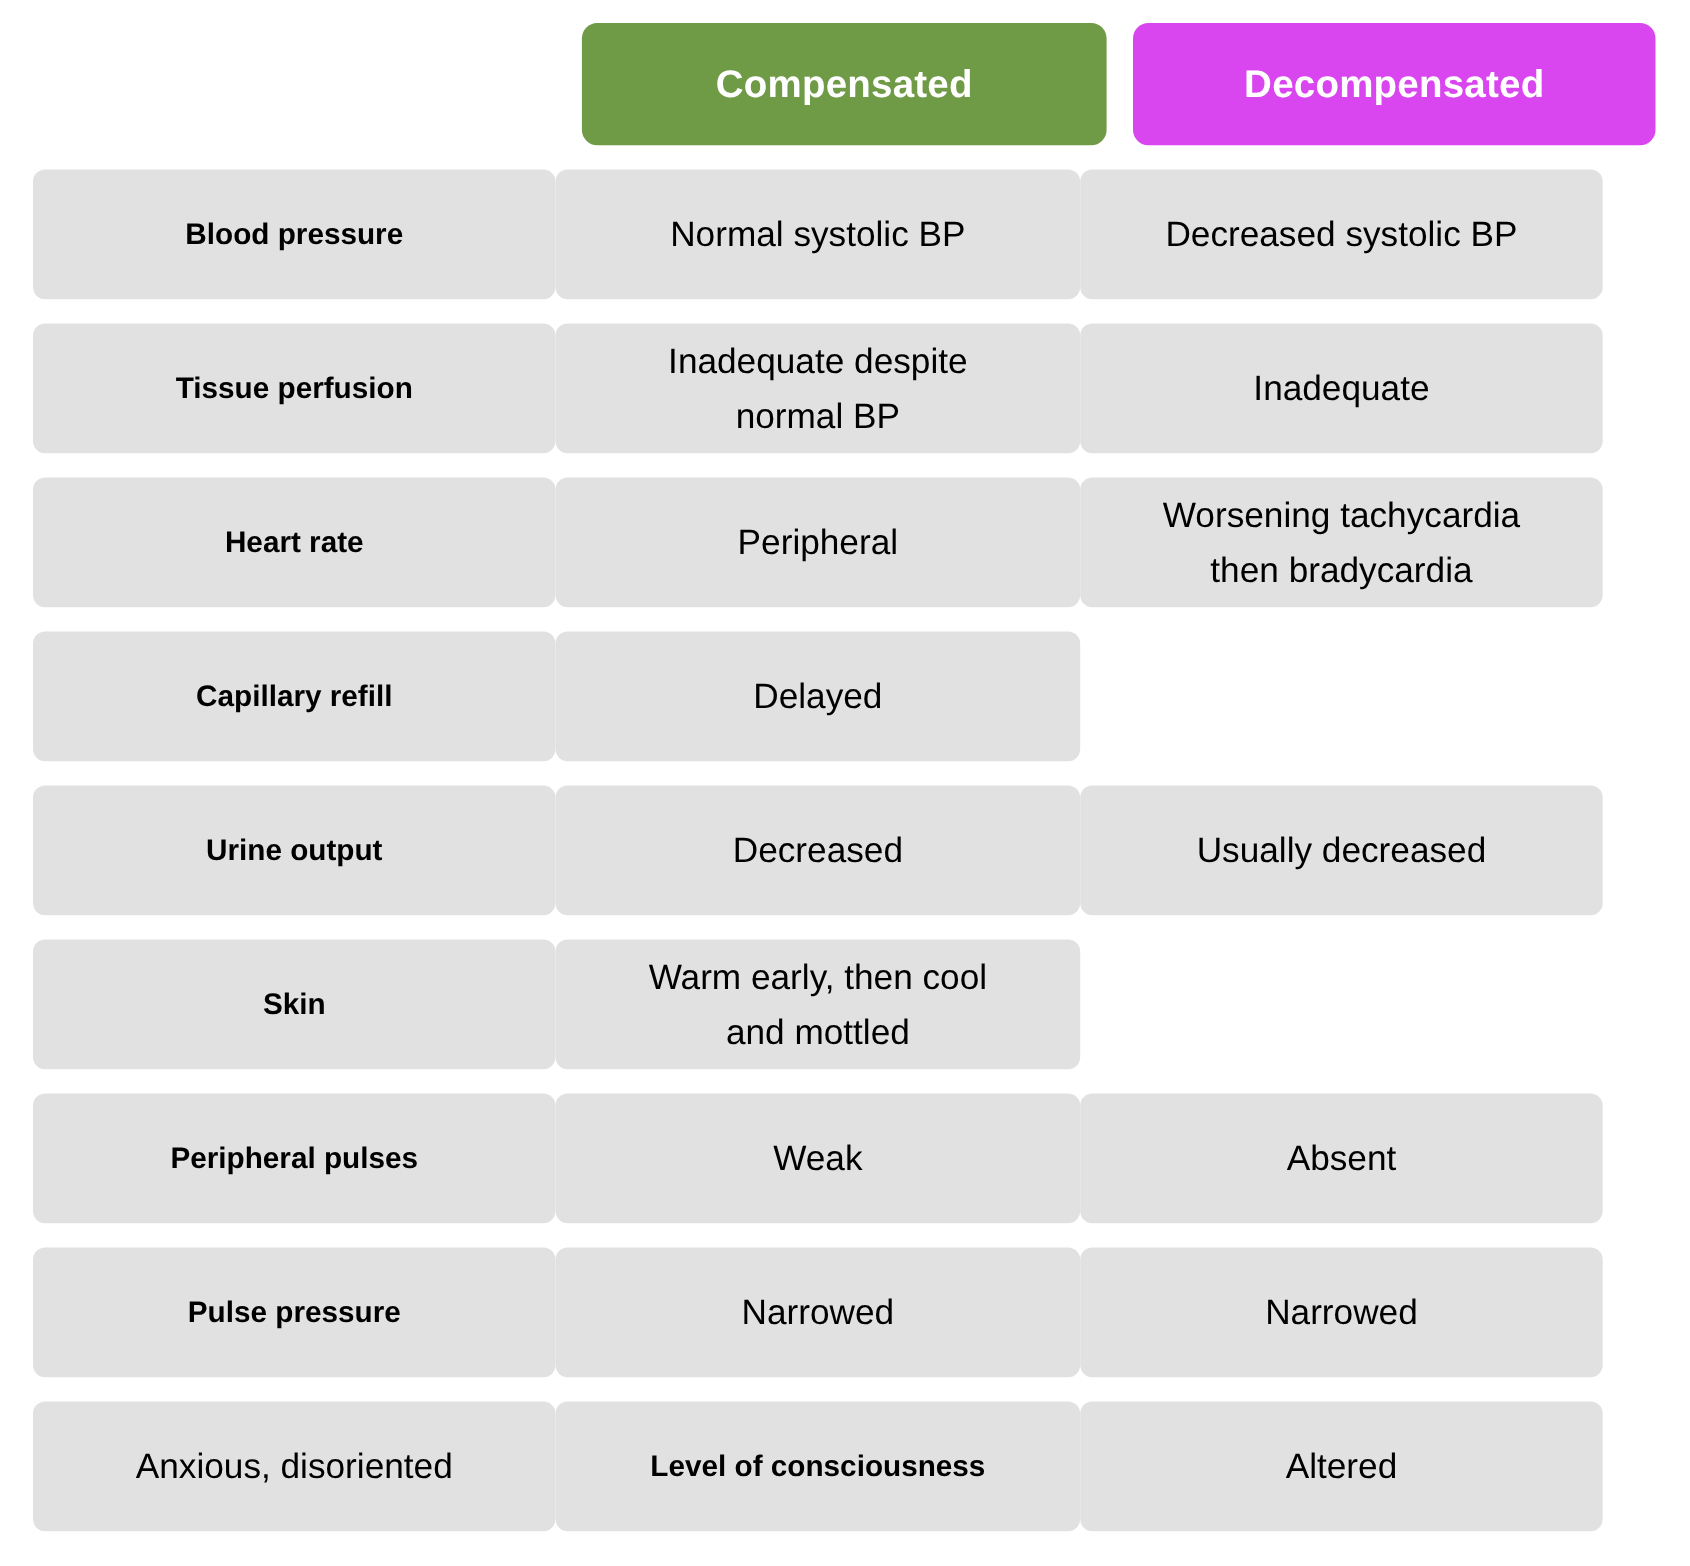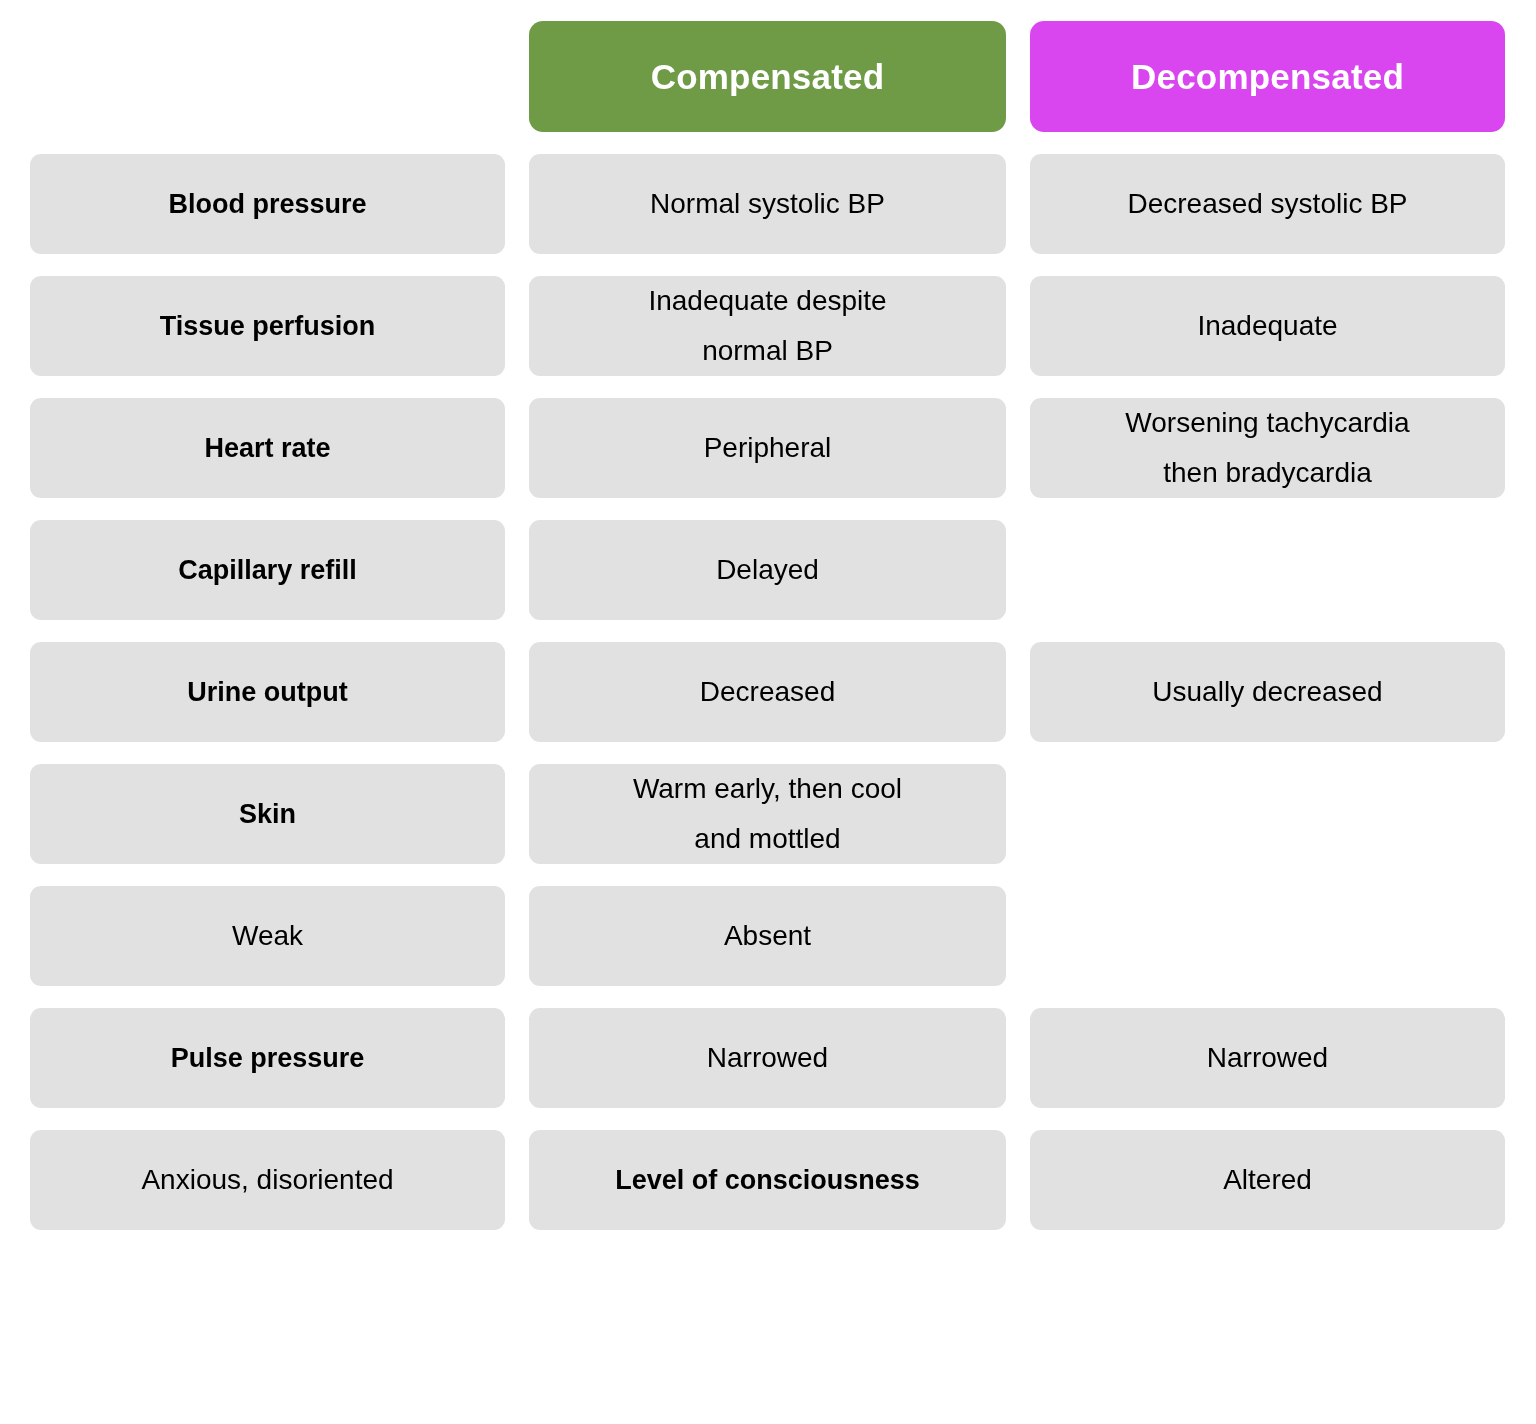--- a/index.html
+++ b/index.html
@@ -28,22 +28,21 @@
     display: grid;
     grid-template-columns: 475px 477px 475px;
     column-gap: 24px;
     height: 111px;
     margin-bottom: 22px;
   }
 
   .data-row {
     display: grid;
     grid-template-columns: 475px 477px 475px;
-    column-gap: 24px;
-    height: 100px;
+    height: 118px;
     margin-bottom: 22px;
   }
 
   
   .hcell {
     border-radius: 14px;
     display: flex;
     align-items: center;
     justify-content: center;
     color: #ffffff;
@@ -60,21 +59,21 @@
   .hcell.decompensated{ background: #d946ef; }
 
   .cell {
     background: #E1E1E1;
     border-radius: 11px;
     display: flex;
     align-items: center;
     justify-content: center;
     text-align: center;
     color: #000000;
-    font-size: 28px;
+    font-size: 32px;
     line-height: 50px;
     padding: 0 14px;
     box-sizing: border-box;
   }
 
   .cell.label {
     font-weight: bold;
     font-size: 27px;
   }
 
@@ -157,20 +156,23 @@
     <div class="cell label">
         <span class="txt">Skin</span>
       </div>
     <div class="cell">
         <span class="txt">Warm early, then cool
 and mottled</span>
       </div>
   </div>
 
   <div class="data-row">
+    <div class="cell label">
+        <span class="txt">Peripheral pulses</span>
+      </div>
     <div class="cell">
         <span class="txt">Weak</span>
       </div>
     <div class="cell">
         <span class="txt">Absent</span>
       </div>
   </div>
 
   <div class="data-row">
     <div class="cell label">

